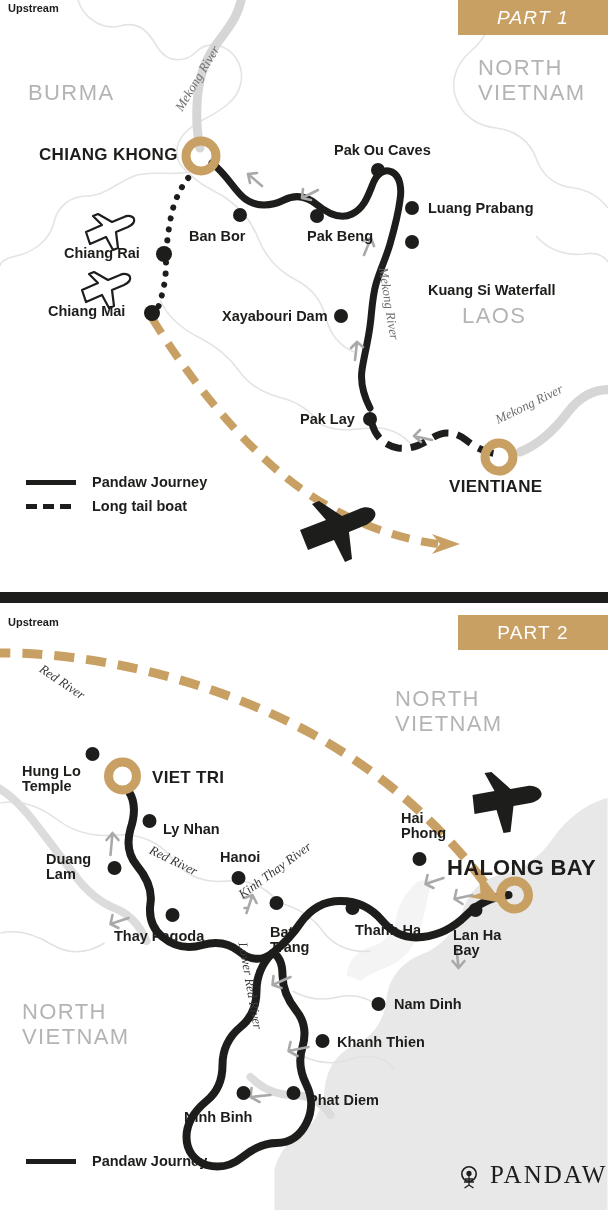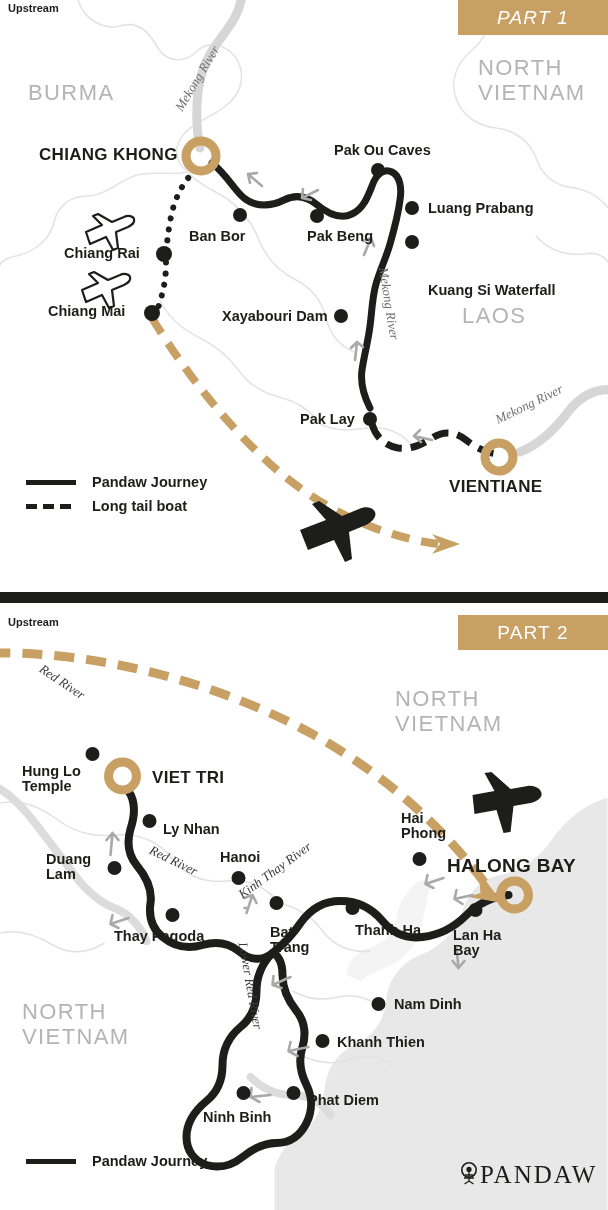--- a/index.html
+++ b/index.html
@@ -42,21 +42,21 @@
          background-image:radial-gradient(circle, #1d1d1b 45%, transparent 47%);
          background-size:10px 6px;background-repeat:repeat-x;}
   .k-dash{position:absolute;left:4px;top:3px;width:50px;height:5px;
          background-image:linear-gradient(to right,#1d1d1b 0 11px,transparent 11px 17px);
          background-size:17px 5px;background-repeat:repeat-x;}
   .k-gold{position:absolute;left:4px;top:3px;width:50px;height:5px;
          background-image:linear-gradient(to right,#c9a063 0 14px,transparent 14px 26px);
          background-size:26px 5px;background-repeat:repeat-x;}
 
   
-  .logo{position:absolute;display:flex;align-items:flex-start;}
+  .logo{position:absolute;display:flex;align-items:flex-end;gap:10px;}
   .logo .word{font-family:"Liberation Serif", serif;font-size:25px;letter-spacing:2px;color:#1d1d1b;}
 </style>
 </head>
 <body>
 
 <div id="page">
 
   <div class="panel" id="part1">
 
     <svg class="svgmap" width="608" height="592" viewBox="0 0 608 592">
@@ -252,35 +252,35 @@
 
     <div class="badge" id="badge2">
       <span>PART 2</span>
     </div>
     <div class="upstream" id="up2">Upstream</div>
 
     <div class="country" style="left:395px;top:83px;">NORTH<br>VIETNAM</div>
     <div class="country" style="left:22px;top:396px;">NORTH<br>VIETNAM</div>
 
     <div class="lbl caps" style="left:152px;top:166px;">VIET TRI</div>
-    <div class="lbl caps" style="left:447px;top:253px;font-size:19px;">HALONG BAY</div>
+    <div class="lbl caps" style="left:447px;top:253px;font-size:22px;">HALONG BAY</div>
 
     <div class="lbl city" style="left:22px;top:161px;text-align:left;">Hung Lo<br>Temple</div>
     <div class="lbl city" style="left:163px;top:219px;">Ly Nhan</div>
     <div class="lbl city" style="left:46px;top:249px;">Duang<br>Lam</div>
     <div class="lbl city" style="left:220px;top:247px;">Hanoi</div>
     <div class="lbl city" style="left:114px;top:326px;">Thay Pagoda</div>
     <div class="lbl city" style="left:270px;top:322px;">Bat<br>Trang</div>
     <div class="lbl city" style="left:401px;top:208px;">Hai<br>Phong</div>
     <div class="lbl city" style="left:355px;top:320px;">Thanh Ha</div>
     <div class="lbl city" style="left:453px;top:325px;">Lan Ha<br>Bay</div>
     <div class="lbl city" style="left:394px;top:394px;">Nam Dinh</div>
     <div class="lbl city" style="left:337px;top:432px;">Khanh Thien</div>
     <div class="lbl city" style="left:308px;top:490px;">Phat Diem</div>
-    <div class="lbl city" style="left:203px;top:507px;">Ninh Binh</div>
+    <div class="lbl city" style="left:184px;top:507px;">Ninh Binh</div>
 
     <div class="legend" style="left:22px;top:546px;">
       <div class="lrow">
         <div class="lkey">
             <i class="k-solid"></i>
           </div>
         <div class="ltxt">Pandaw Journey</div>
       </div>
     </div>
 

